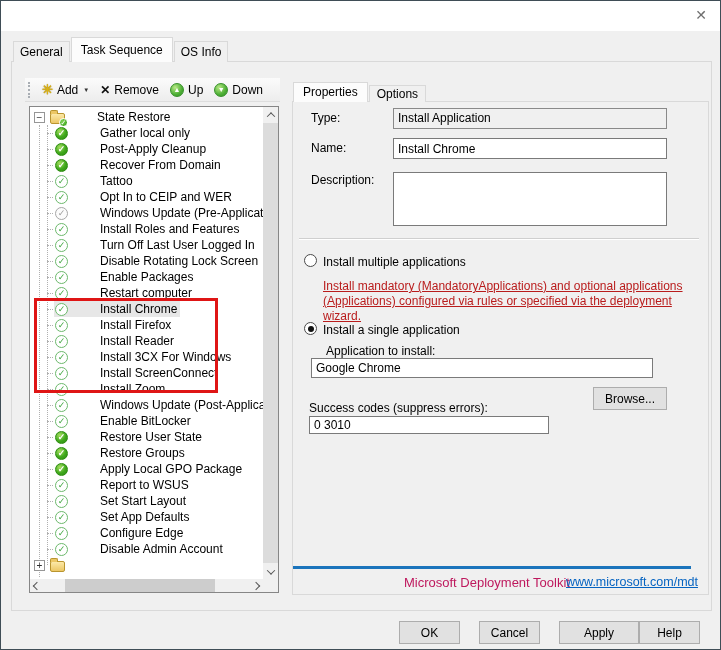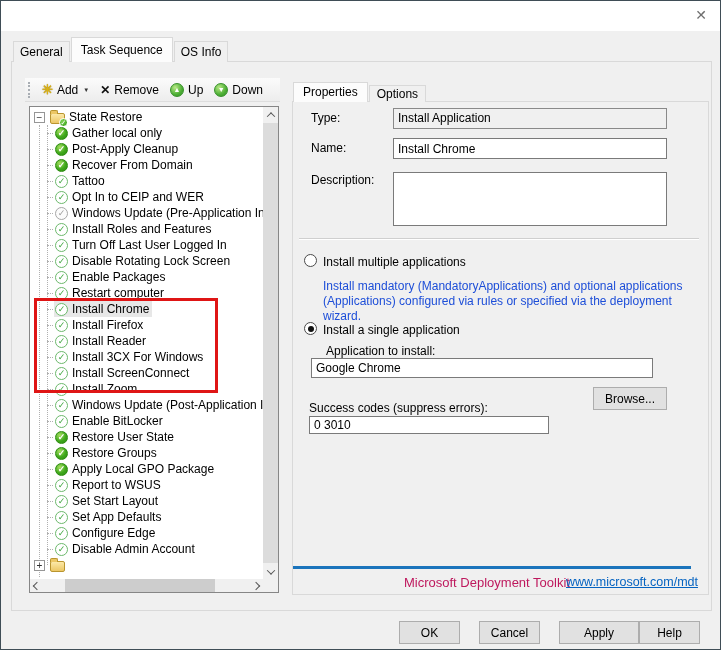--- a/index.html
+++ b/index.html
@@ -27,21 +27,21 @@
   .orb { width: 14px; height: 14px; border-radius: 50%; background: radial-gradient(circle at 35% 30%, #b9e987, #4daf35 60%, #37912a); border: 1px solid #37912a; display: flex; align-items: center; justify-content: center; color: #fff; font-size: 7px; line-height: 1; }
 
   
   .tree { position: absolute; left: 28px; top: 105px; width: 250px; height: 487px; background: #fff; border: 1px solid #868686; }
   .tree-content { position: absolute; left: 0; top: 0; width: 233px; height: 472px; overflow: hidden; padding-top: 2px; }
   .spine { position: absolute; width: 0; border-left: 1px dotted #b0b0b0; z-index: 0; }
   .tree-row { display: flex; align-items: center; height: 16px; padding-left: 4px; white-space: nowrap; position: relative; z-index: 1; }
   .tree-row.lvl1 { padding-left: 17px; }
   .conn { width: 6px; height: 0; border-top: 1px dotted #b0b0b0; margin-right: 1px; flex: none; }
   .exp { width: 11px; height: 11px; border: 1px solid #969696; background: #fff; font-size: 10px; line-height: 9px; text-align: center; color: #333; flex: none; margin-right: 4px; }
-  .rw { display: flex; align-items: center; height: 16px; padding: 0 3px 0 1px; }
+  .rw { display: flex; align-items: center; height: 16px; padding: 0 3px 0 1px; gap: 28px; }
   .rw.sel { background: #e7e7e7; }
   .ic { display: inline-flex; align-items: center; justify-content: center; width: 13px; height: 13px; border-radius: 50%; font-size: 9px; line-height: 1; flex: none; }
   .ic-solid { background: radial-gradient(circle at 35% 30%, #a9e063, #3fa81c 55%, #2c8c10); color: #fff; font-weight: bold; border: 1px solid #2c8c10; }
   .ic-light { background: #fff; border: 1px solid #6cb96c; color: #3da53d; }
   .ic-gray { background: #fbfbfb; border: 1px solid #a7a7a7; color: #9a9a9a; }
   .folder { width: 15px; height: 11px; position: relative; background: linear-gradient(#fce9a8, #ecc765); border: 1px solid #b9952f; border-radius: 2px; flex: none; margin-top: 2px; }
   .folder::before { content: ""; position: absolute; left: -1px; top: -4px; width: 6px; height: 3px; background: #ecc765; border: 1px solid #b9952f; border-bottom: none; border-radius: 2px 2px 0 0; }
   .folder-badge { position: absolute; right: -4px; bottom: -4px; width: 9px; height: 9px; border-radius: 50%; background: radial-gradient(circle at 35% 30%, #7ed14f, #2f9e17); color: #fff; font-size: 7px; line-height: 1; display: flex; align-items: center; justify-content: center; border: 1px solid #fff; }
   .tree-label { margin-left: 4px; }
 
@@ -72,21 +72,21 @@
   .readonly-field { position: absolute; left: 392px; top: 107px; width: 274px; height: 21px; background: #f0f0f0; border: 1px solid #898989; line-height: 19px; padding-left: 4px; }
   .txt { position: absolute; background: #fff; border: 1px solid #7a7a7a; font-family: "Liberation Sans", sans-serif; font-size: 12px; padding: 0 4px; color: #000; }
   .name-input { left: 392px; top: 137px; width: 274px; height: 21px; }
   .desc-area { left: 392px; top: 171px; width: 274px; height: 54px; resize: none; }
   .app-input { left: 310px; top: 357px; width: 342px; height: 20px; }
   .succ-input { left: 308px; top: 415px; width: 240px; height: 18px; }
   .groove { position: absolute; left: 298px; top: 237px; width: 400px; height: 2px; border-top: 1px solid #cfcfcf; border-bottom: 1px solid #fff; }
 
   .radio { position: absolute; width: 13px; height: 13px; border: 1px solid #4a4a4a; border-radius: 50%; background: #fff; }
   .radio.checked::after { content: ""; position: absolute; left: 2.5px; top: 2.5px; width: 6px; height: 6px; border-radius: 50%; background: #111; }
-  .help-line { position: absolute; left: 322px; color: #1d4ed8; }
+  .help-line { position: absolute; left: 322px; color: #b91c1c; text-decoration: underline; }
 
   .btn { position: absolute; background: #e1e1e1; border: 1px solid #adadad; font-family: "Liberation Sans", sans-serif; font-size: 12px; color: #000; text-align: center; }
   .browse-btn { left: 592px; top: 386px; width: 74px; height: 23px; }
 
   .blue-line { position: absolute; left: 292px; top: 565px; width: 398px; height: 3px; background: #1b74bc; }
   .brand { position: absolute; left: 403px; top: 574px; font-size: 13px; color: #be185d; }
   .mdt-link { position: absolute; left: 565px; top: 574px; font-size: 12.5px; color: #0563c1; text-decoration: underline; }
 
   .ok-btn { left: 398px; top: 620px; width: 61px; height: 23px; }
   .cancel-btn { left: 478px; top: 620px; width: 61px; height: 23px; }

